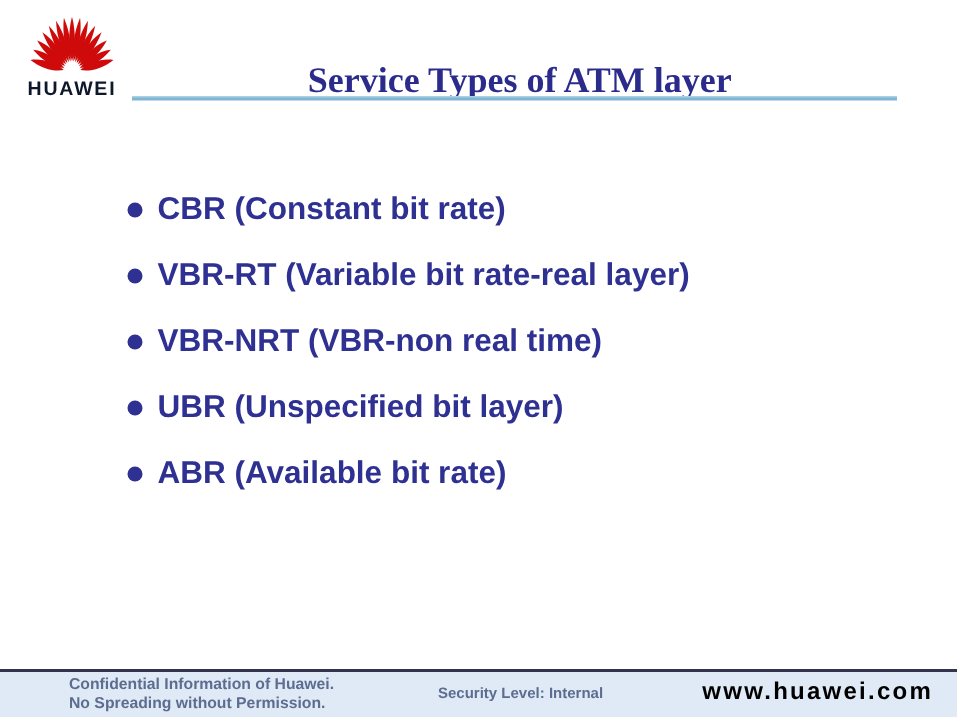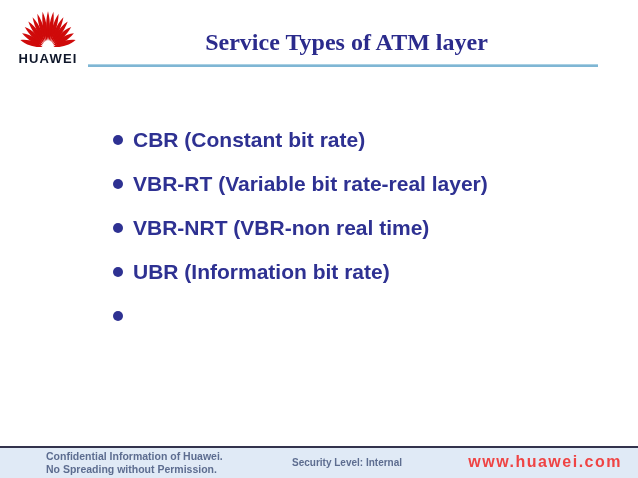--- a/index.html
+++ b/index.html
@@ -13,32 +13,32 @@
   
   .logo{position:absolute;left:16px;top:7px;width:64px;text-align:center;}
   .logo svg{display:block;margin:0 auto;}
   .logo-text{
     margin-top:1px;font-size:13px;font-weight:bold;letter-spacing:1.2px;
     color:#0f172a;font-family:"Liberation Sans",sans-serif;
   }
 
   
   .title{
-    position:absolute;left:95px;right:40px;top:25px;margin:4px;
+    position:absolute;left:95px;right:40px;top:25px;margin:16px;
     text-align:center;font-family:"Liberation Serif",serif;
     font-size:24px;font-weight:bold;color:#2b2b8c;white-space:nowrap;
   }
   .title-rule{
     position:absolute;left:88px;top:64px;width:510px;height:2px;
     background:#7fb6d4;border-top:1px solid #a9d0e3;
   }
 
   
   .bullets{
-    position:absolute;left:113px;top:129px;margin:0;padding:0;list-style:none;
+    position:absolute;left:85px;top:129px;margin:0;padding:0;list-style:none;
   }
   .bullets li{
     display:flex;align-items:center;height:21px;margin-bottom:23px;
   }
   .dot{
     width:10px;height:10px;border-radius:50%;background:#2e3192;
     flex:0 0 auto;margin-right:10px;
   }
   .bullet-text{
     font-size:21px;font-weight:bold;color:#2e3192;white-space:nowrap;
@@ -55,21 +55,21 @@
   .confidential{
     position:absolute;left:46px;top:450px;
     font-size:10.5px;font-weight:bold;color:#5d6d90;line-height:12.5px;
   }
   .security{
     position:absolute;left:292px;top:457px;
     font-size:10px;font-weight:bold;color:#5d6d90;
   }
   .website{
     position:absolute;right:16px;top:452px;
-    font-size:16px;font-weight:bold;color:#ef4444;letter-spacing:1.5px;
+    font-size:16px;font-weight:bold;color:#000000;letter-spacing:1.5px;
     line-height:20px;
   }
 </style>
 </head>
 <body>
 
 <div class="slide">
 
   <div class="logo">
     <svg width="58" height="43" viewBox="0 0 92 52" preserveAspectRatio="none">
@@ -105,24 +105,25 @@
     <li>
       <span class="dot"></span>
       <span class="bullet-text">VBR-RT (Variable bit rate-real layer)</span>
     </li>
     <li>
       <span class="dot"></span>
       <span class="bullet-text">VBR-NRT (VBR-non real time)</span>
     </li>
     <li>
       <span class="dot"></span>
-      <span class="bullet-text">UBR (Information bit rate)</span>
+      <span class="bullet-text">UBR (Unspecified bit layer)</span>
     </li>
     <li>
       <span class="dot"></span>
+      <span class="bullet-text">ABR (Available bit rate)</span>
     </li>
   </ul>
 
   <div class="footer-rule"></div>
   <div class="footer-bar"></div>
 
   <div class="confidential">
     <div>Confidential Information of Huawei.</div>
     <div>No Spreading without Permission.</div>
   </div>

